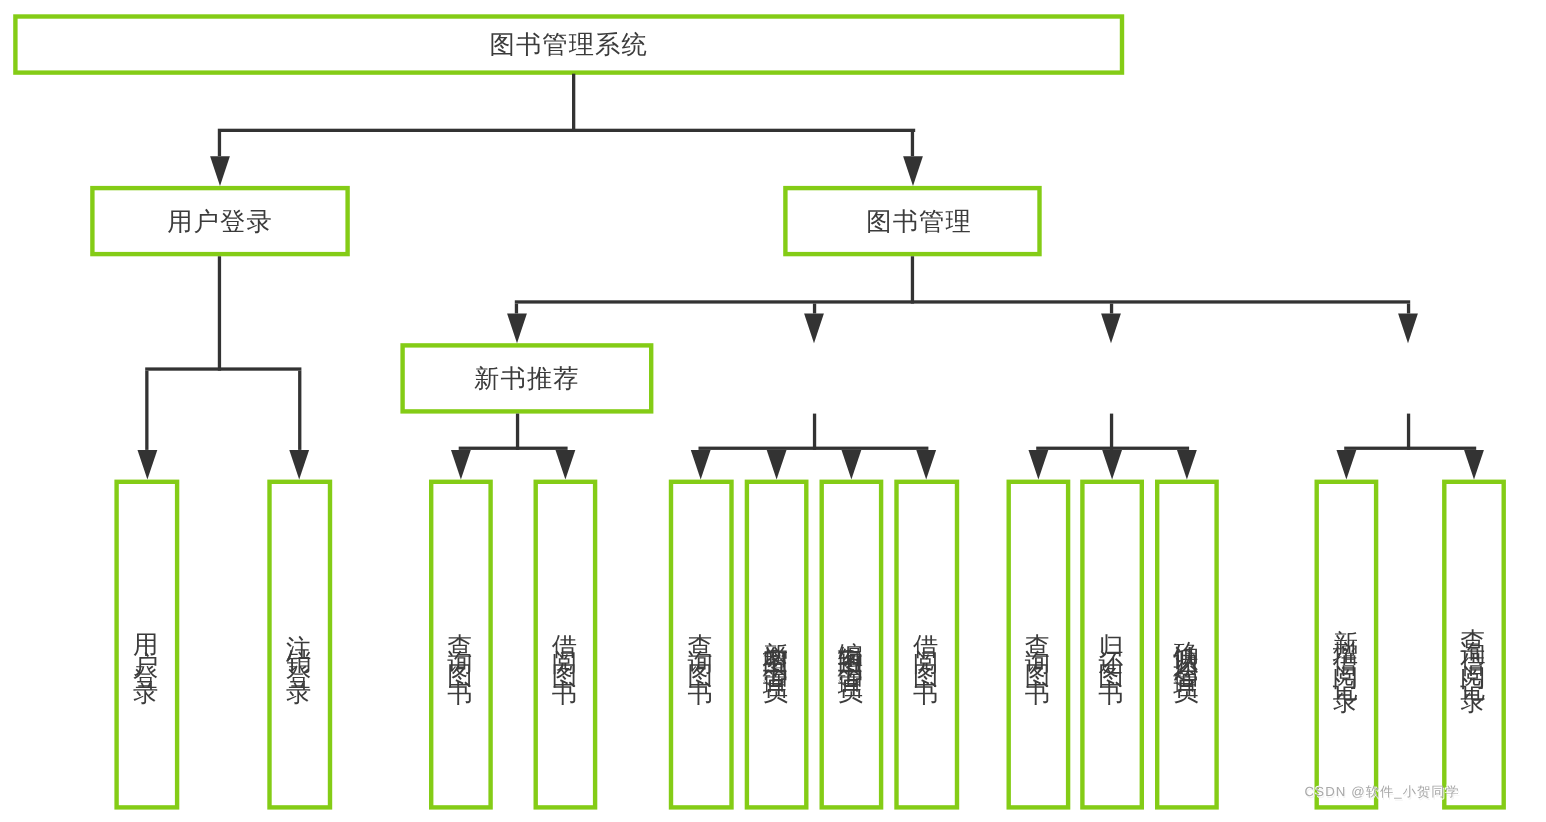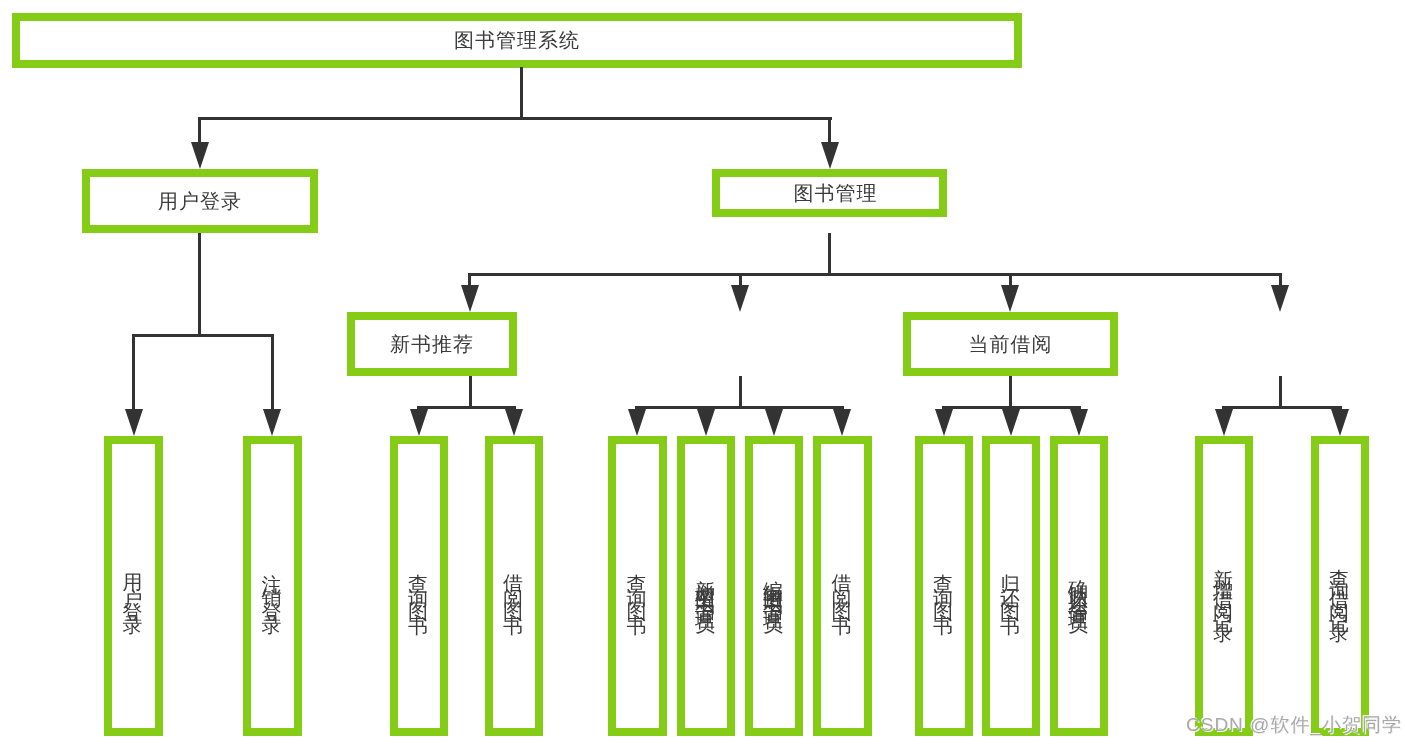--- a/index.html
+++ b/index.html
@@ -1,57 +1,56 @@
 <!DOCTYPE html>
 <html><head>
 <meta charset="utf-8">
 <style>
   html,body{margin:0;padding:0;background:#ffffff;}
   #canvas{
     position:relative;width:1405px;height:747px;background:#ffffff;overflow:hidden;
     font-family:"Liberation Sans", sans-serif;color:#333333;
   }
   .box{
-    position:absolute;box-sizing:border-box;border:8px solid #84cc16;background:#ffffff;
+    position:absolute;box-sizing:border-box;border:4px solid #84cc16;background:#ffffff;
     display:flex;align-items:center;justify-content:center;
-    font-size:20px;color:#3b3b3b;letter-spacing:1px;
+    font-size:23px;color:#3b3b3b;letter-spacing:1px;
   }
   .vbox{
     writing-mode:vertical-rl;text-orientation:mixed;
   }
   .vs{letter-spacing:14px;}
   .vm{letter-spacing:11px;}
   .vl{letter-spacing:5px;}
   .hline,.vline{position:absolute;background:#333333;}
   .hline{height:3px;}
   .vline{width:3px;}
   .arr{
     position:absolute;width:0;height:0;
     border-left:9px solid transparent;border-right:9px solid transparent;
     border-top:27px solid #333333;
   }
   .watermark{
     position:absolute;left:1186px;top:712px;z-index:5;
-    font-size:19px;color:#a9a9a9;letter-spacing:1px;
+    font-size:12px;color:#a9a9a9;letter-spacing:1px;
     text-shadow:-1px -1px 0 #ffffff,1px 1px 0 #f2f2f2;
     white-space:nowrap;
   }
 </style>
 </head>
 <body>
 
 <div id="canvas">
 
   <div class="box" style="left:12px;top:13px;width:1010px;height:55px;">图书管理系统</div>
 
   <div class="box" style="left:82px;top:169px;width:236px;height:64px;">用户登录</div>
-  <div class="box" style="left:712px;top:169px;width:235px;height:48px;padding-left:12px;">图书管理</div>
+  <div class="box" style="left:712px;top:169px;width:235px;height:64px;padding-left:12px;">图书管理</div>
 
-  <div class="box" style="left:347px;top:312px;width:170px;height:64px;">新书推荐</div>
-  <div class="box" style="left:903px;top:312px;width:215px;height:64px;">当前借阅</div>
+  <div class="box" style="left:364px;top:312px;width:230px;height:64px;">新书推荐</div>
 
   <div class="box vbox vs" style="left:104px;top:436px;width:59px;height:300px;">用户登录</div>
   <div class="box vbox vs" style="left:243px;top:436px;width:59px;height:300px;">注销登录</div>
 
   <div class="box vbox vs" style="left:390px;top:436px;width:58px;height:300px;">查询图书</div>
   <div class="box vbox vs" style="left:485px;top:436px;width:58px;height:300px;">借阅图书</div>
 
   <div class="box vbox vs" style="left:608px;top:436px;width:59px;height:300px;">查询图书</div>
   <div class="box vbox vl" style="left:677px;top:436px;width:58px;height:300px;">新增图书（管理员）</div>
   <div class="box vbox vl" style="left:745px;top:436px;width:58px;height:300px;">编辑图书（管理员）</div>

